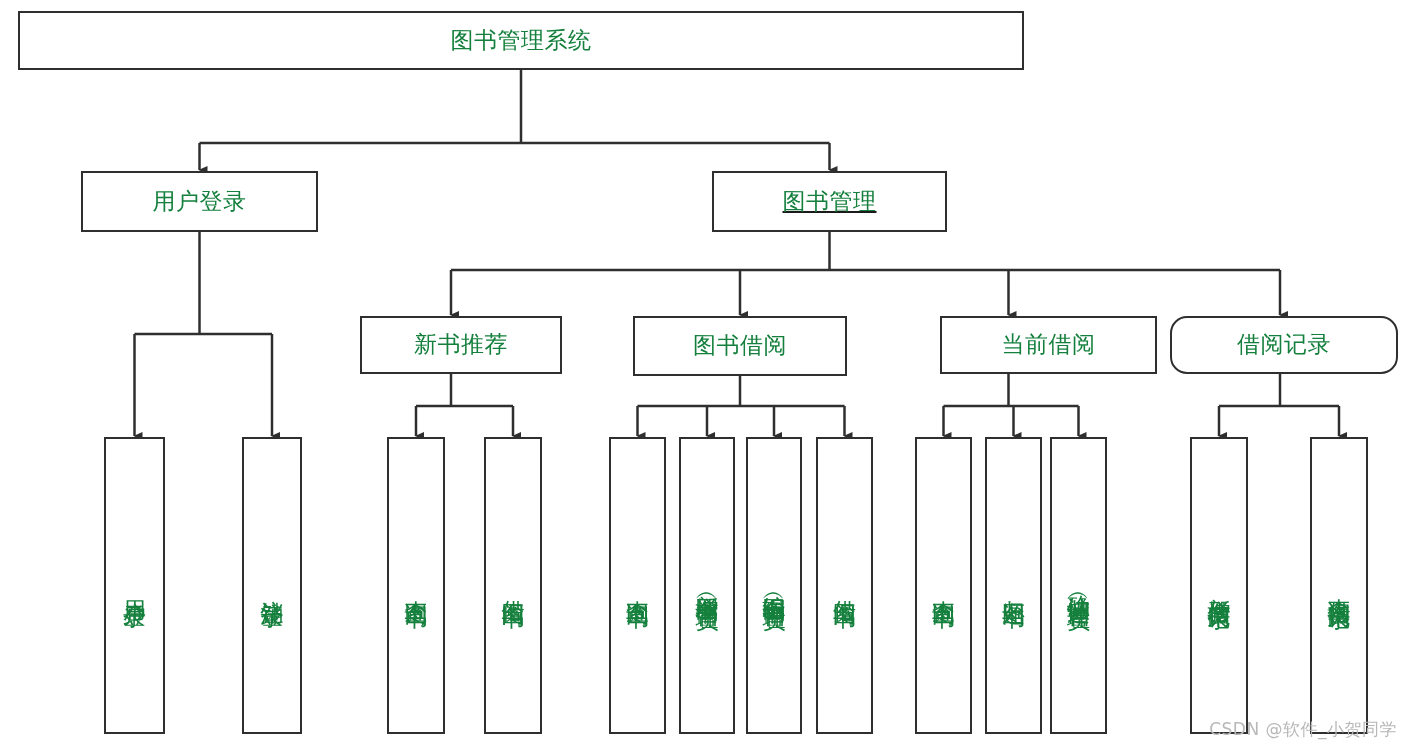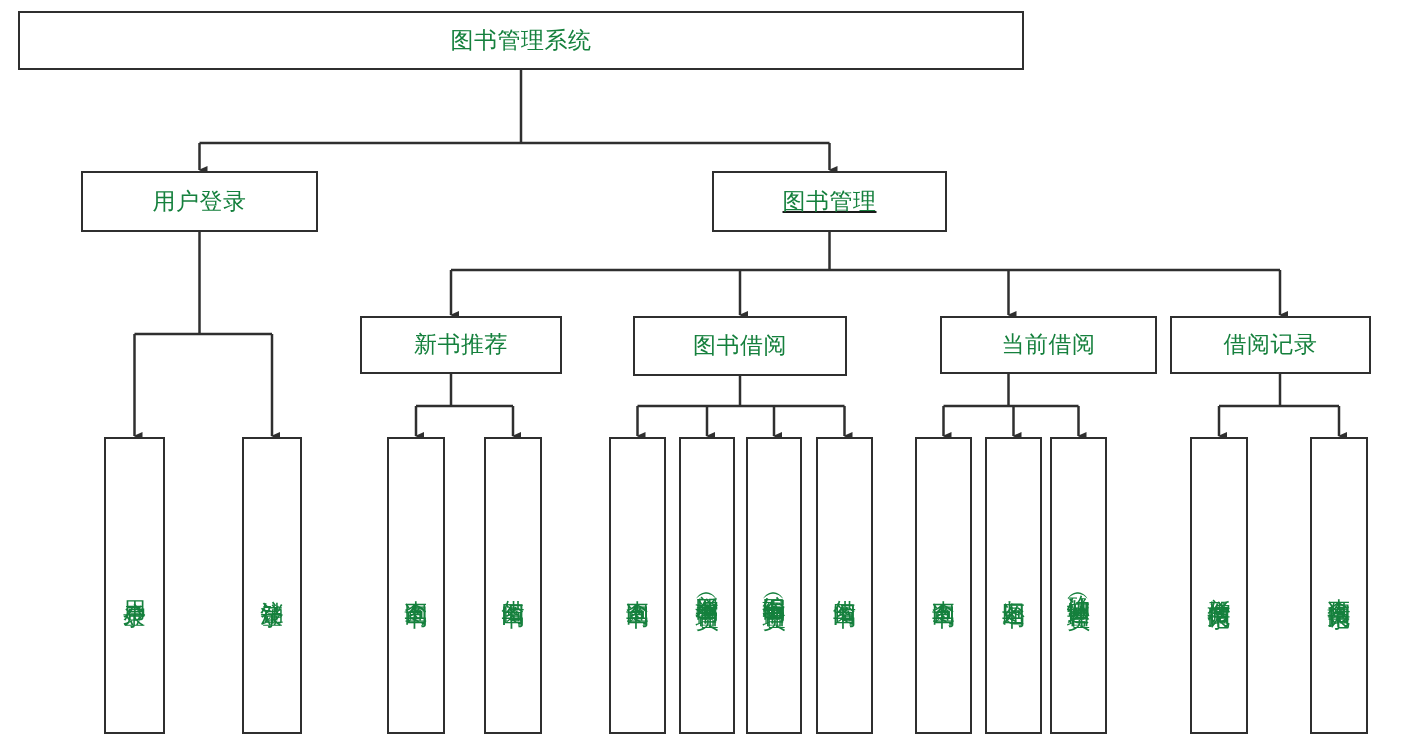--- a/index.html
+++ b/index.html
@@ -127,21 +127,21 @@
       </div>
       <div class="node horizontal" style="left: 360px; top: 316px; width: 202px; height: 58px;">
         <span class="node-label">新书推荐</span>
       </div>
       <div class="node horizontal" style="left: 633px; top: 316px; width: 214px; height: 60px;">
         <span class="node-label">图书借阅</span>
       </div>
       <div class="node horizontal" style="left: 900px; top: 316px; width: 217px; height: 58px; margin-left: 40px;">
         <span class="node-label">当前借阅</span>
       </div>
-      <div class="node horizontal" style="left: 1170px; top: 316px; width: 201px; height: 58px;">
+      <div class="node horizontal" style="left: 1170px; top: 316px; width: 228px; height: 58px; border-radius: 17px;">
         <span class="node-label">借阅记录</span>
       </div>
       <div class="node vertical" style="left: 104px; top: 437px; width: 61px; height: 297px;">
         <span class="node-label">用户登录</span>
       </div>
       <div class="node vertical" style="left: 242px; top: 437px; width: 60px; height: 297px;">
         <span class="node-label">注销登录</span>
       </div>
       <div class="node vertical" style="left: 387px; top: 437px; width: 58px; height: 297px;">
         <span class="node-label">查询图书</span>
@@ -171,14 +171,15 @@
         <span class="node-label">确认归还（管理员）</span>
       </div>
       <div class="node vertical" style="left: 1190px; top: 437px; width: 58px; height: 297px;">
         <span class="node-label">新增借阅记录</span>
       </div>
       <div class="node vertical" style="left: 1310px; top: 437px; width: 58px; height: 297px;">
         <span class="node-label">查询借阅记录</span>
       </div>
     </div>
 
+  <div id="watermark">CSDN @软件_小贺同学</div>
 
 </div>
 
 </body></html>

